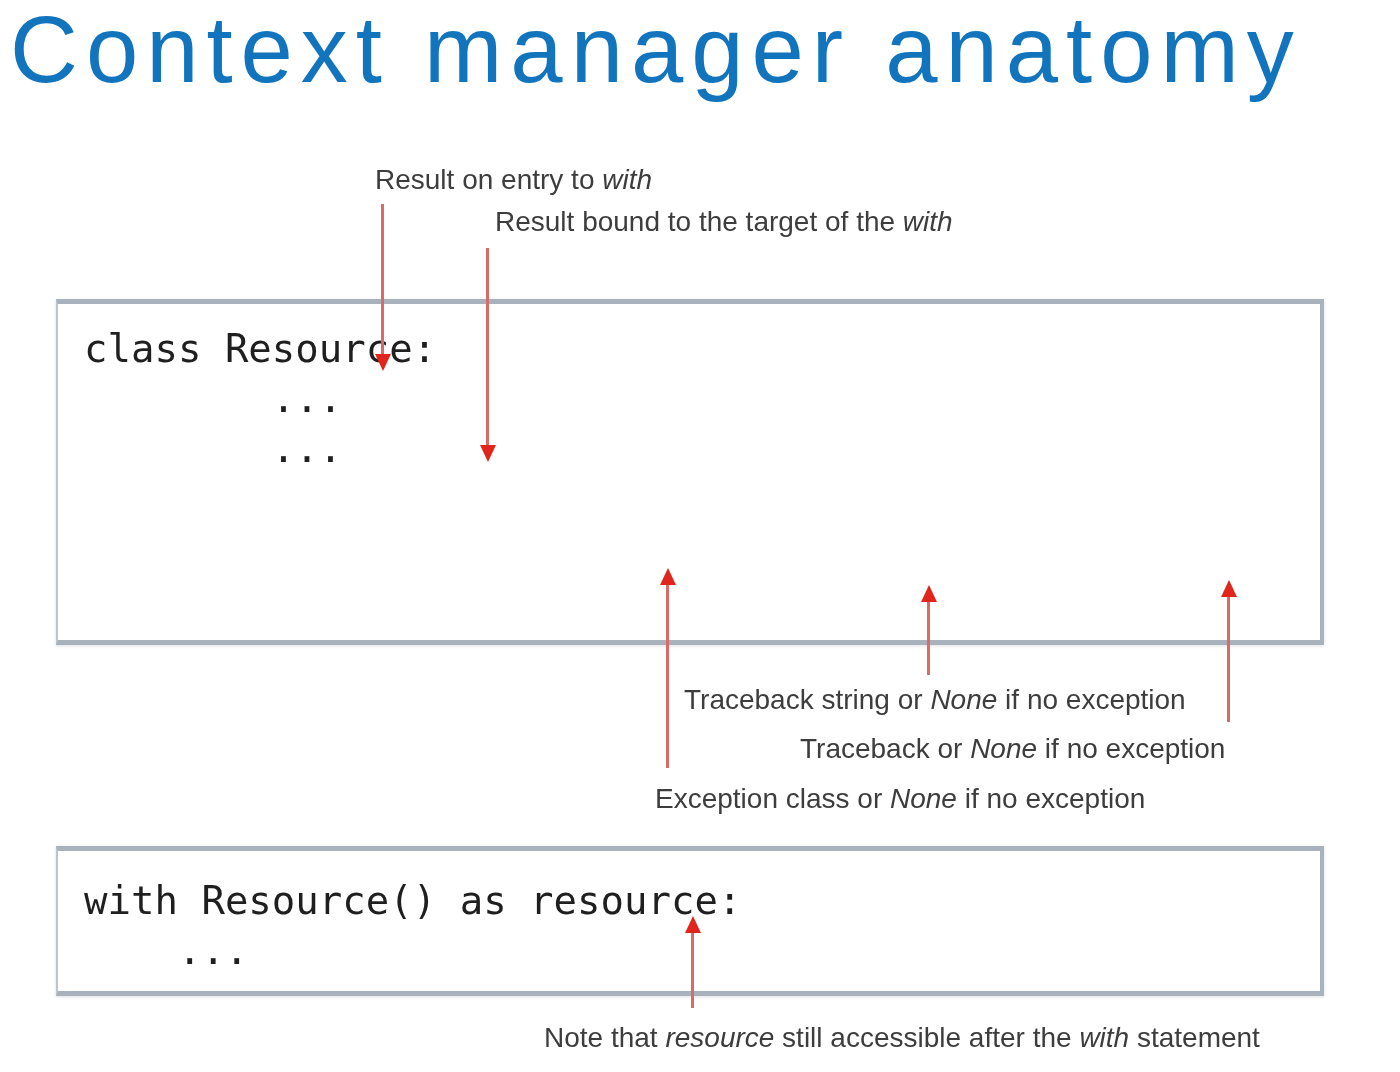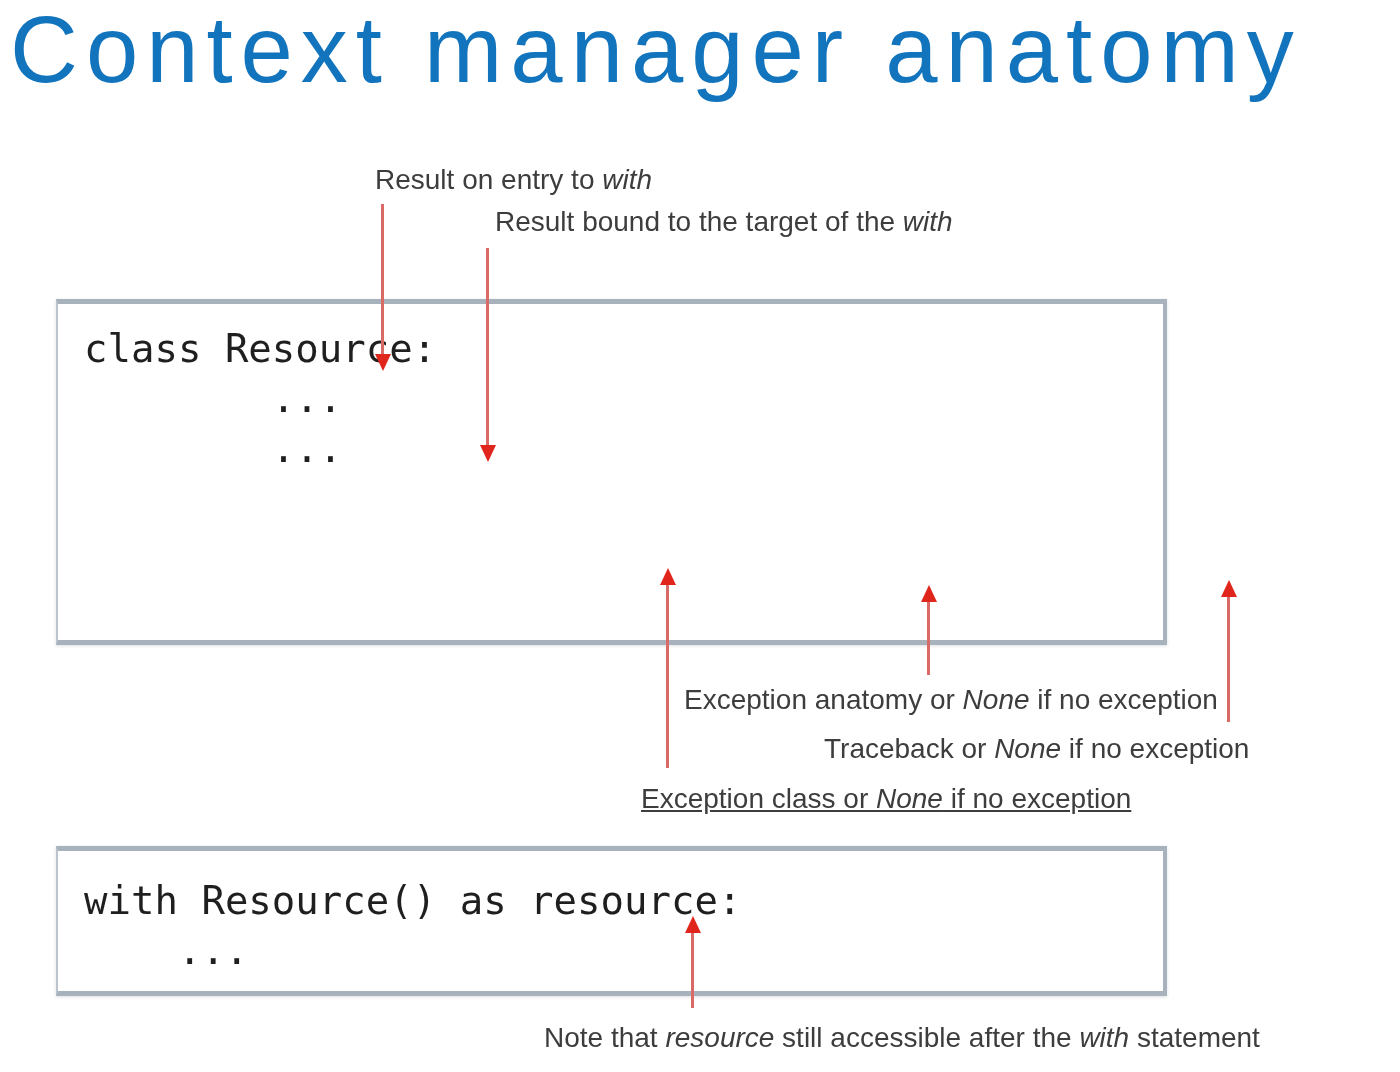--- a/index.html
+++ b/index.html
@@ -30,21 +30,21 @@
   }
   .ann{
     position:absolute;
     font-size:28px;line-height:34px;
     color:var(--ann-gray);
     white-space:nowrap;
   }
   .ann .it{font-style:italic;}
   .codebox{
     position:absolute;
-    left:56px;width:1111px;
+    left:56px;width:1268px;
     box-sizing:border-box;
     background:#fff;
     border:2px solid var(--border-light);
     border-top:5px solid var(--border-gray);
     border-bottom:5px solid var(--border-gray);
     border-right:4px solid var(--border-gray);
     box-shadow:0 1px 3px rgba(120,130,140,.25);
   }
   .codebox.first{top:299px;height:346px;}
   .codebox.second{top:846px;height:150px;}
@@ -83,23 +83,23 @@
         <div class="code-line">class Resource:</div>
         <div class="code-line">        ...</div>
         <div class="code-line">        ...</div>
       </div>
   </div>
 
   <div class="arrow up" style="left:666px;top:585px;height:183px;"></div>
   <div class="arrow up" style="left:927px;top:602px;height:73px;"></div>
   <div class="arrow up" style="left:1227px;top:597px;height:125px;"></div>
 
-  <div class="ann" style="left:684px;top:683px;"><span>Exception anatomy or </span><span class="it">None</span><span> if no exception</span></div>
-  <div class="ann" style="left:800px;top:732px;margin-left:24px;"><span>Traceback or </span><span class="it">None</span><span> if no exception</span></div>
-  <div class="ann" style="left:641px;top:782px;text-decoration:underline;"><span>Exception class or </span><span class="it">None</span><span> if no exception</span></div>
+  <div class="ann" style="left:684px;top:683px;"><span>Traceback string or </span><span class="it">None</span><span> if no exception</span></div>
+  <div class="ann" style="left:800px;top:732px;"><span>Traceback or </span><span class="it">None</span><span> if no exception</span></div>
+  <div class="ann" style="left:655px;top:782px;"><span>Exception class or </span><span class="it">None</span><span> if no exception</span></div>
 
   <div class="codebox second">
     <div class="codelines">
         <div class="code-line">with Resource() as resource:</div>
         <div class="code-line">    ...</div>
       </div>
   </div>
 
   <div class="arrow up" style="left:691px;top:933px;height:75px;"></div>
 

